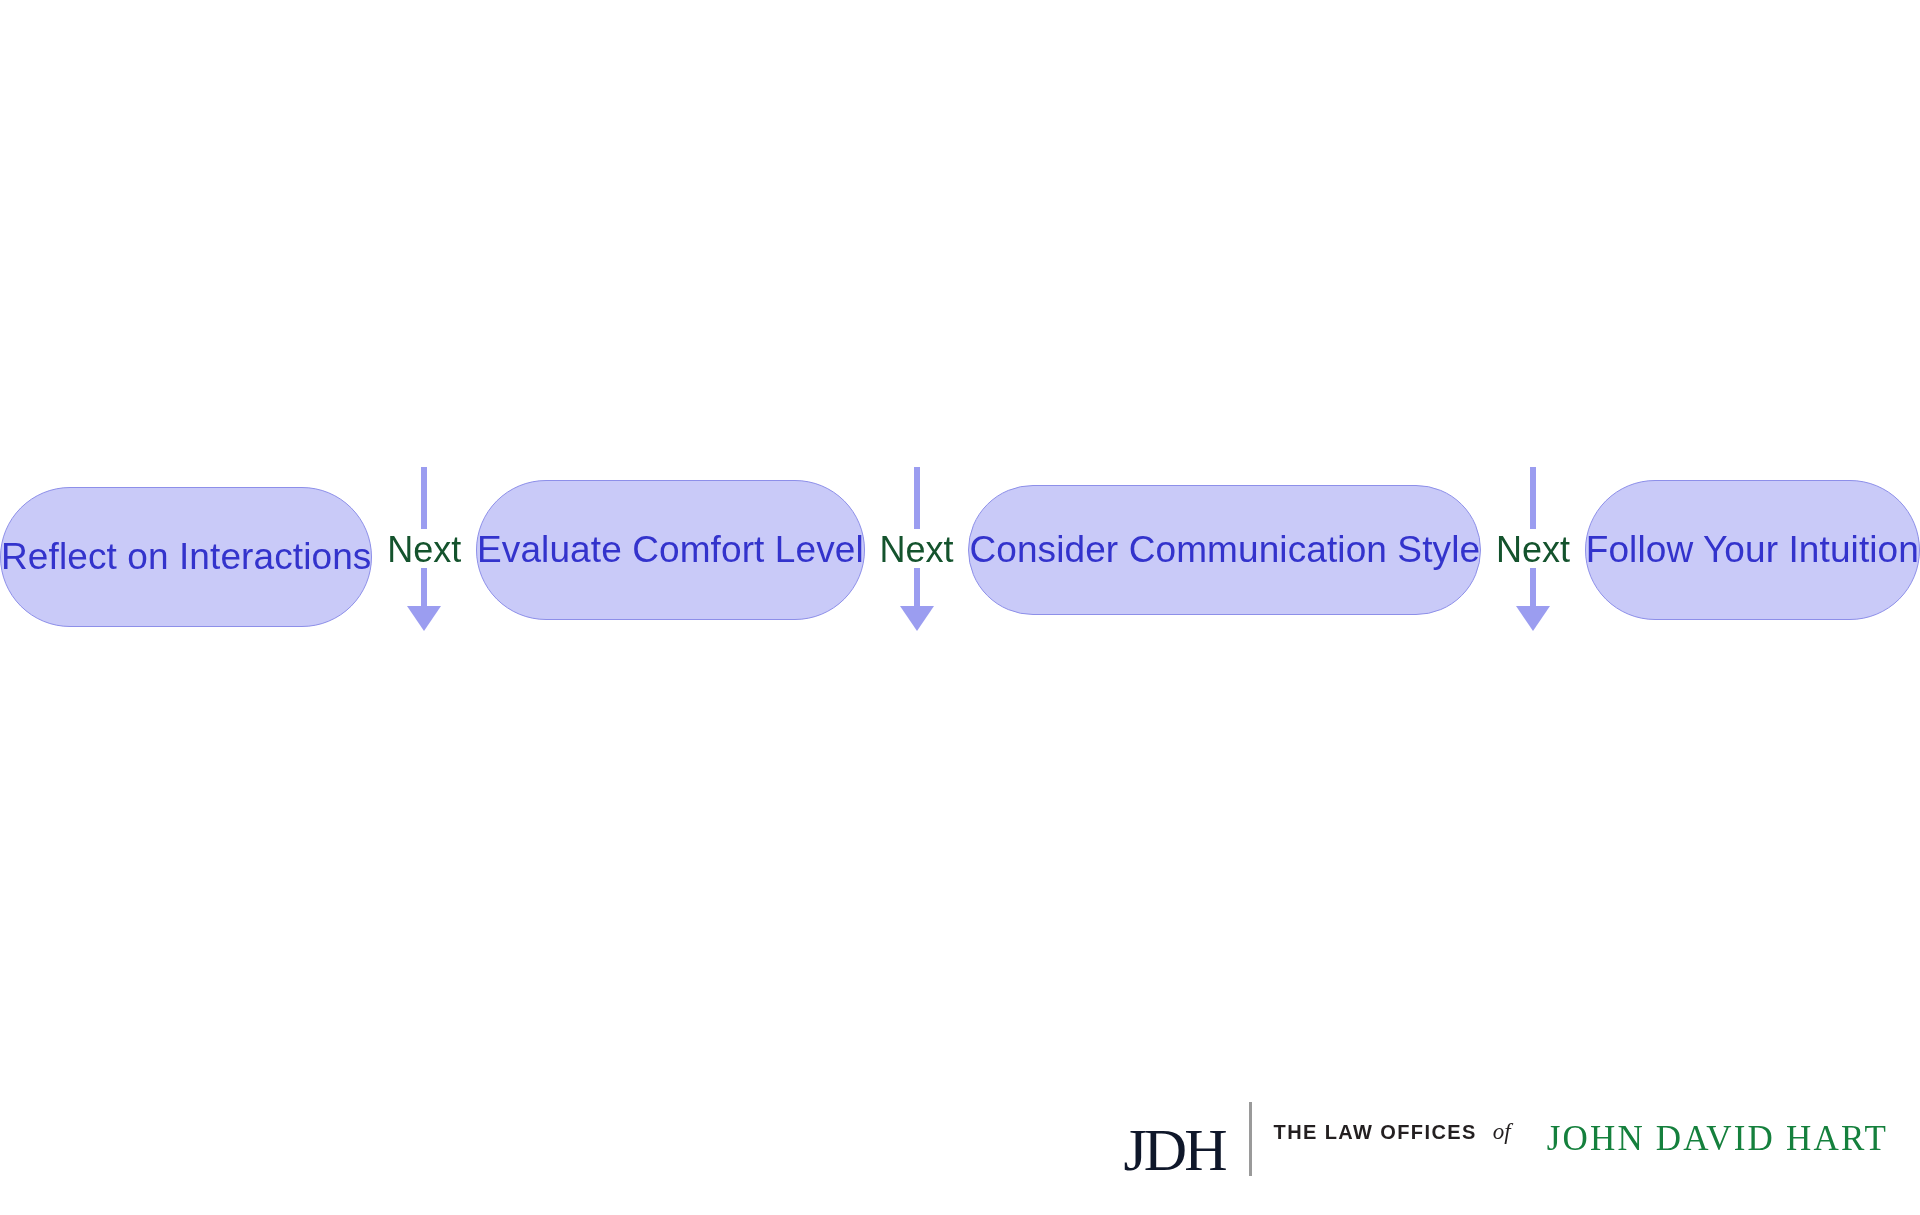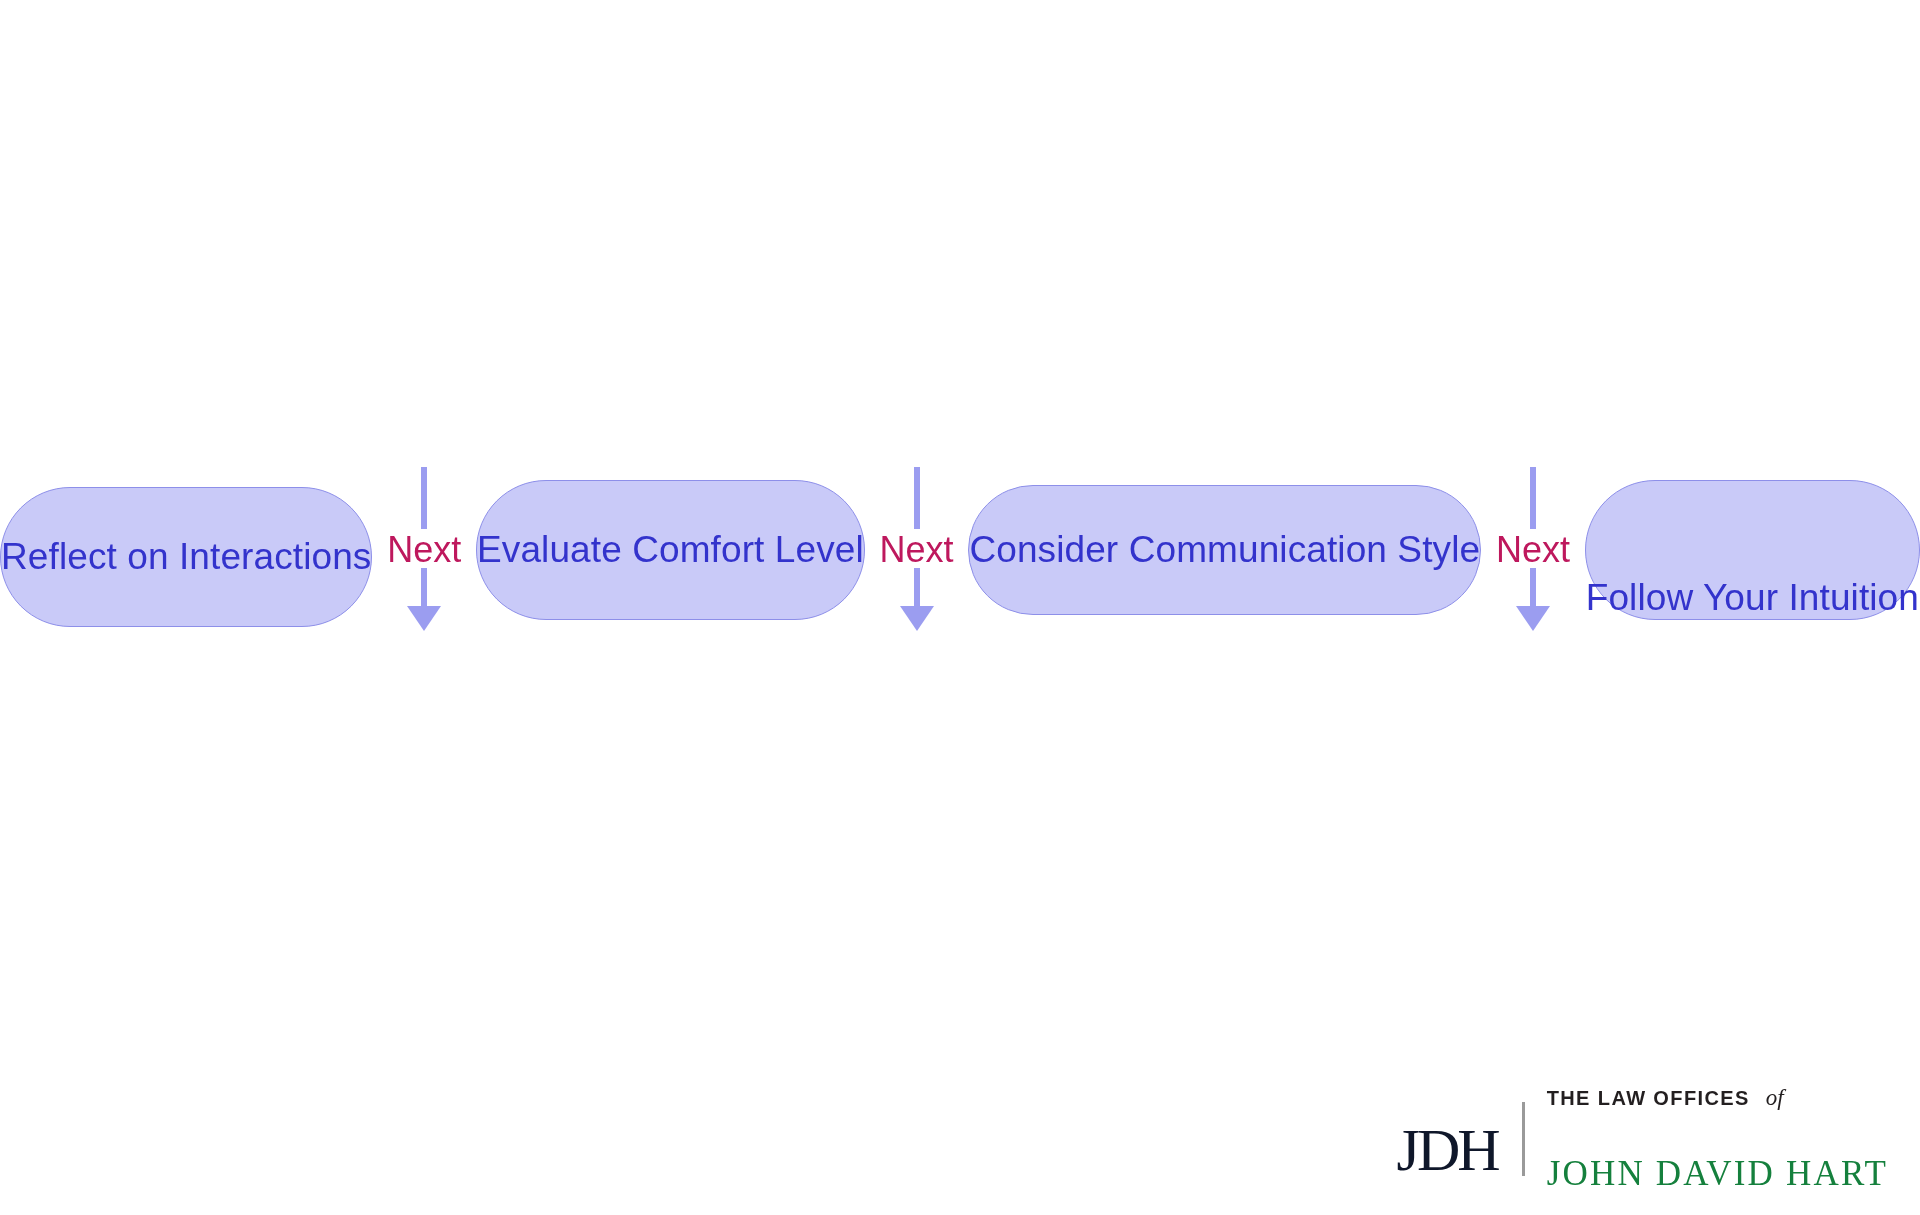--- a/index.html
+++ b/index.html
@@ -55,21 +55,21 @@
   
   .node-1 { width: 475px; height: 140px; margin-top: 14px; }
   .node-1 .node-label { font-size: 37px; }
 
   .node-2 { width: 478px; height: 140px; }
   .node-2 .node-label { font-size: 37px; }
 
   .node-3 { width: 597px; height: 130px; }
   .node-3 .node-label { font-size: 37px; }
 
-  .node-4 { width: 420px; height: 140px; align-items: flex-end; }
+  .node-4 { width: 420px; height: 140px; }
   .node-4 .node-label { font-size: 37px; }
 
   
   .connector {
     width: 300px;
     height: 166px;
     position: relative;
     display: flex;
     align-items: center;
     justify-content: center;
@@ -101,21 +101,21 @@
     height: 0;
     border-left: 17px solid transparent;
     border-right: 17px solid transparent;
     border-top: 25px solid #9b9df0;
   }
   .connector .conn-label {
     position: relative;
     z-index: 2;
     background: #ffffff;
     padding: 0 10px;
-    color: #be185d;
+    color: #14532d;
     font-size: 36px;
     line-height: 1;
     text-align: right;
   }
 
   
   .logo {
     position: absolute;
     right: 32px;
     bottom: 28px;
@@ -135,21 +135,21 @@
   }
   .logo-divider {
     width: 3px;
     height: 74px;
     background: #9a9a9a;
     margin: 0 22px 0 24px;
     flex: none;
   }
   .logo-text {
     display: flex;
-    flex-direction: column;
+    flex-direction: row;
     gap: 36px;
   }
   .logo-line1 {
     font-family: "Liberation Sans", sans-serif;
     font-size: 20px;
     letter-spacing: 1.4px;
     color: #231f20;
     font-weight: 600;
     margin-bottom: 7px;
     display: flex;

